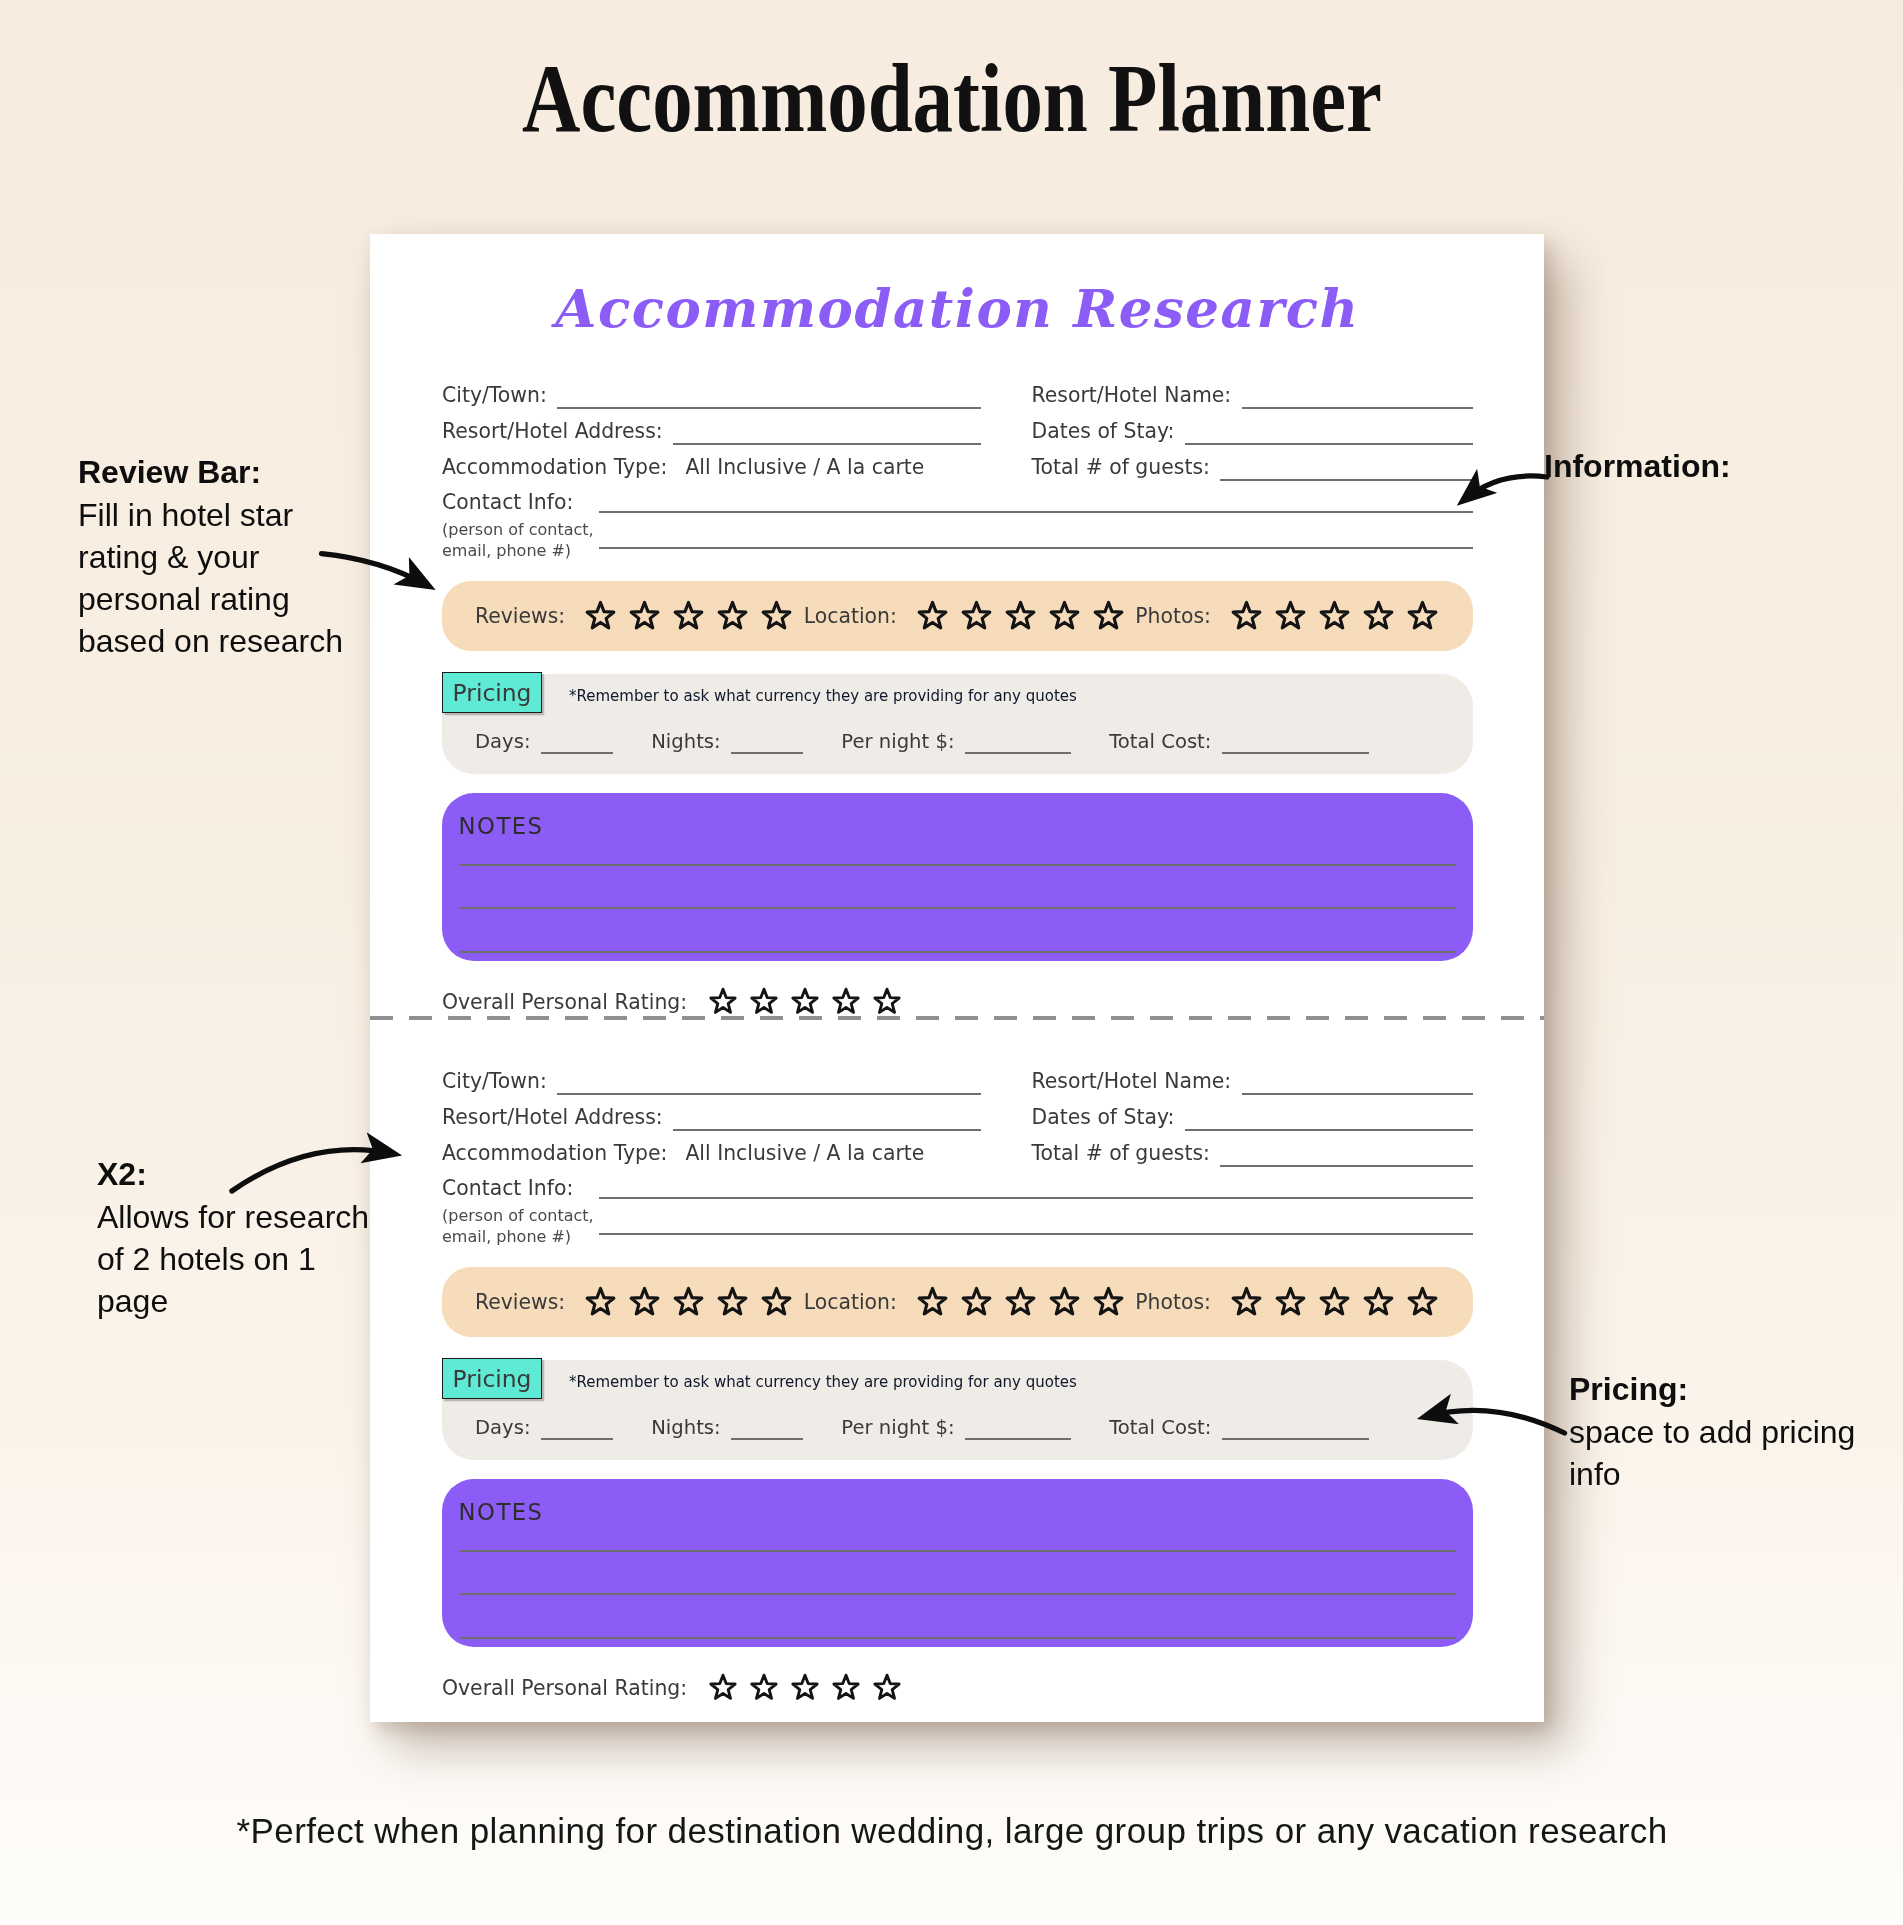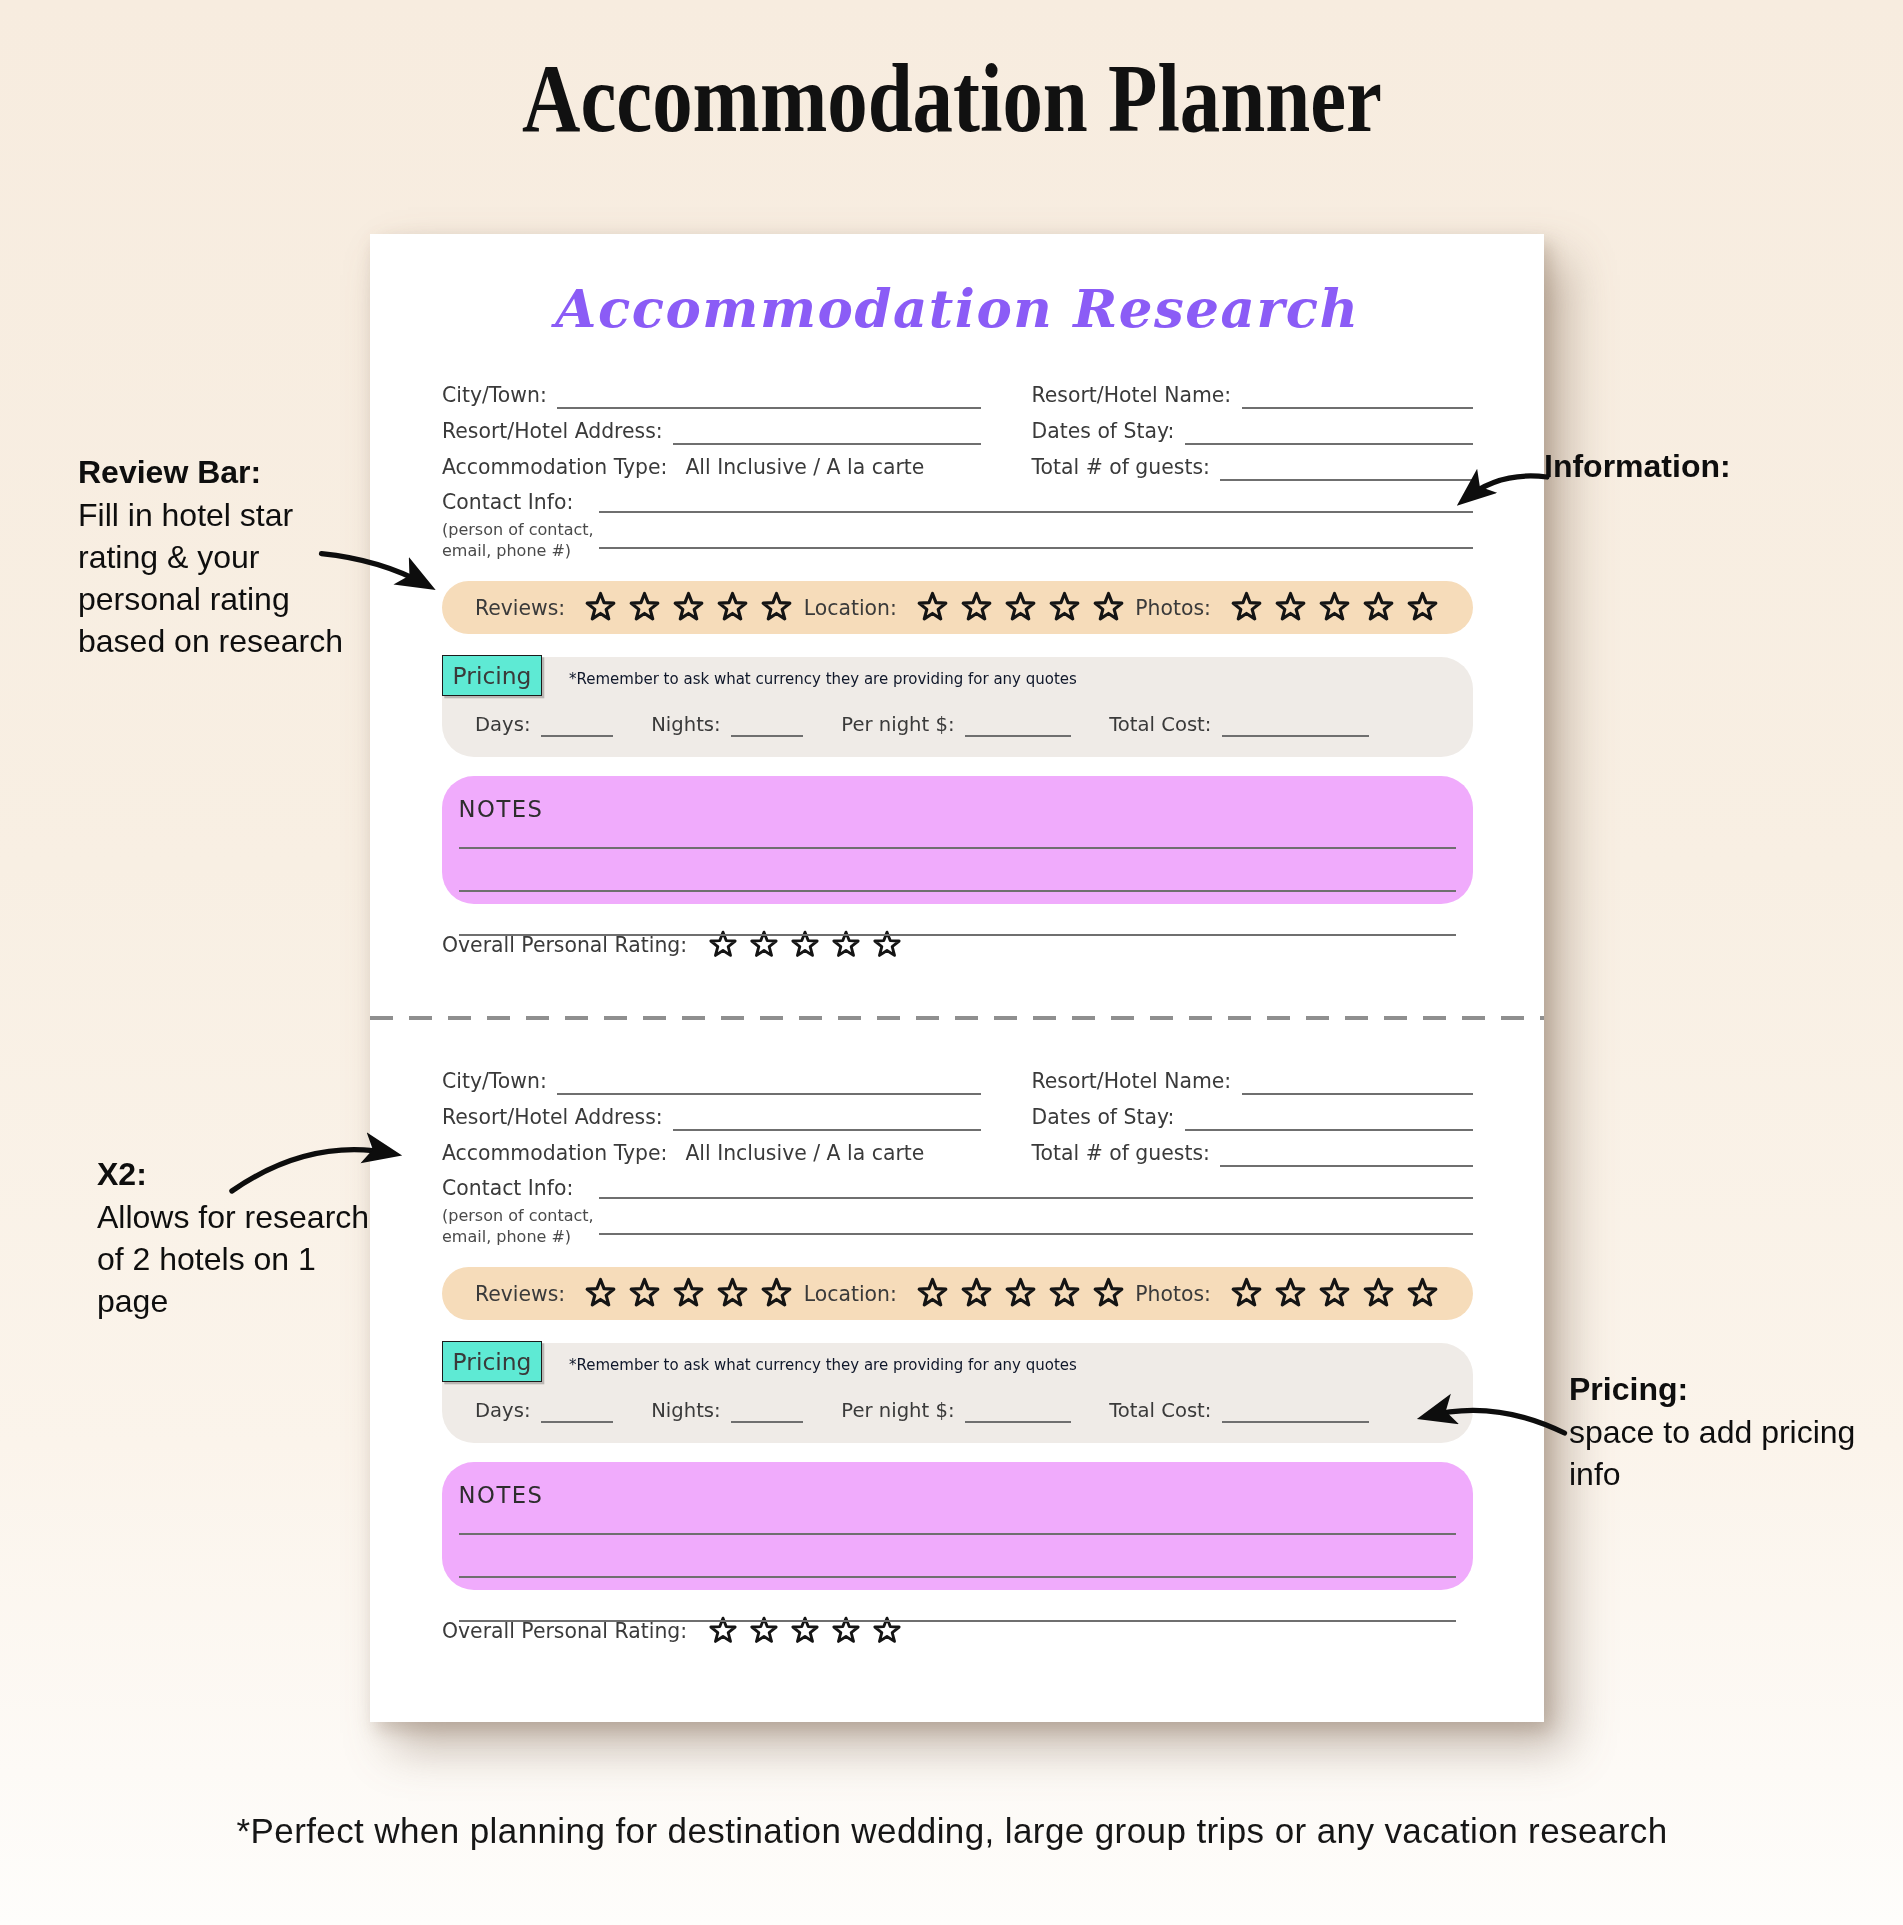--- a/index.html
+++ b/index.html
@@ -35,21 +35,21 @@
   .foptions{font-size:20.4px;margin-left:18px;padding-bottom:2.3px;}
   
   .contact{position:relative;height:73px;margin-top:9px;}
   .contact-label{font-size:20.4px;}
   .contact-note{font-size:16px;line-height:1.3;margin-top:6px;color:#4a4a4a;}
   .cline{position:absolute;left:157px;right:0;border-bottom:2.3px solid #6f6f6f;}
   .cline-1{top:21px;}
   .cline-2{top:57px;}
   
   .review-bar{
-    margin-top:18px;height:53px;background:#f6dcba;border-radius:29px;
+    margin-top:18px;height:70px;background:#f6dcba;border-radius:29px;
     display:flex;align-items:center;justify-content:space-between;padding:0 33px;
   }
   .rgroup{display:flex;align-items:center;gap:18px;}
   .rlabel{font-size:20.4px;}
   .stars{display:flex;gap:9px;}
   .stars svg{width:35px;height:35px;display:block;}
   .stars.small svg{width:32px;height:32px;}
   
   .pricing-box{margin-top:22.7px;height:100px;background:#efebe7;border-radius:32px;position:relative;}
   .pricing-tab{
@@ -60,21 +60,21 @@
   .pricing-note{position:absolute;left:127px;top:13.6px;font-size:15px;color:#0f172a;}
   .pricing-fields{
     position:absolute;left:33px;right:104px;bottom:19.6px;
     display:flex;align-items:flex-end;justify-content:space-between;
   }
   .pgroup{display:flex;align-items:flex-end;}
   .plabel{font-size:19.6px;white-space:nowrap;padding-bottom:1.5px;}
   .pline{border-bottom:2.3px solid #6f6f6f;margin-left:10.6px;height:13.6px;}
   .w95{width:72px;} .w140{width:106px;} .w195{width:147px;}
   
-  .notes-box{margin-top:19.6px;height:128px;background:#f0abfc;border-radius:32px;position:relative;padding:19.6px 16.6px 0;box-sizing:border-box;}
+  .notes-box{margin-top:19.6px;height:168px;background:#8b5cf6;border-radius:32px;position:relative;padding:19.6px 16.6px 0;box-sizing:border-box;}
   .notes-label{font-size:22.7px;letter-spacing:1.5px;color:#2d2d2d;}
   .nline{position:absolute;left:16.6px;right:16.6px;border-bottom:2.3px solid #6f6f6f;}
   .nline-1{top:71px;} .nline-2{top:114px;} .nline-3{top:158px;}
   
   .rating{margin-top:22.7px;height:36px;display:flex;align-items:center;gap:19.6px;}
   .rating-label{font-size:20.4px;}
   
   .divider{
     position:absolute;left:0;right:0;top:782px;height:3.8px;
     background:repeating-linear-gradient(90deg,#8f8f8f 0 22.7px,transparent 22.7px 39px);

